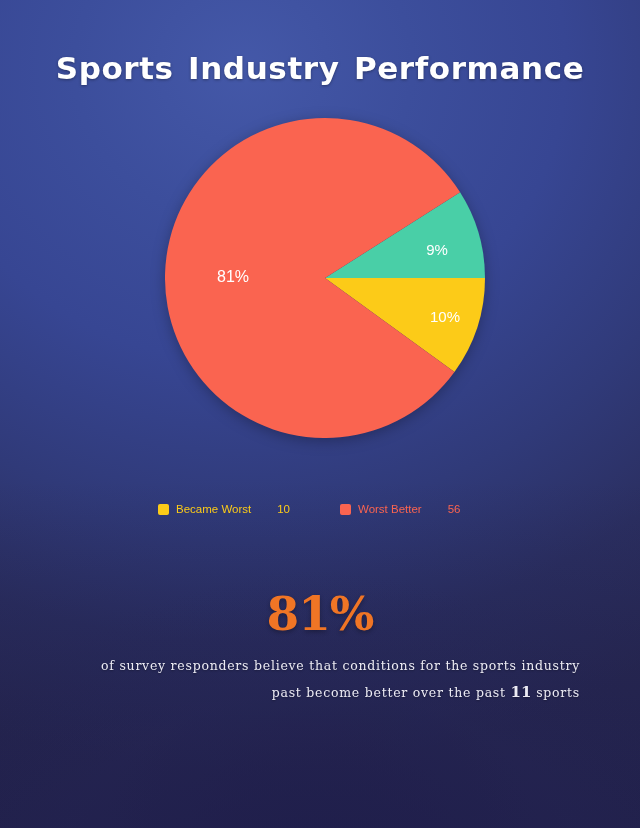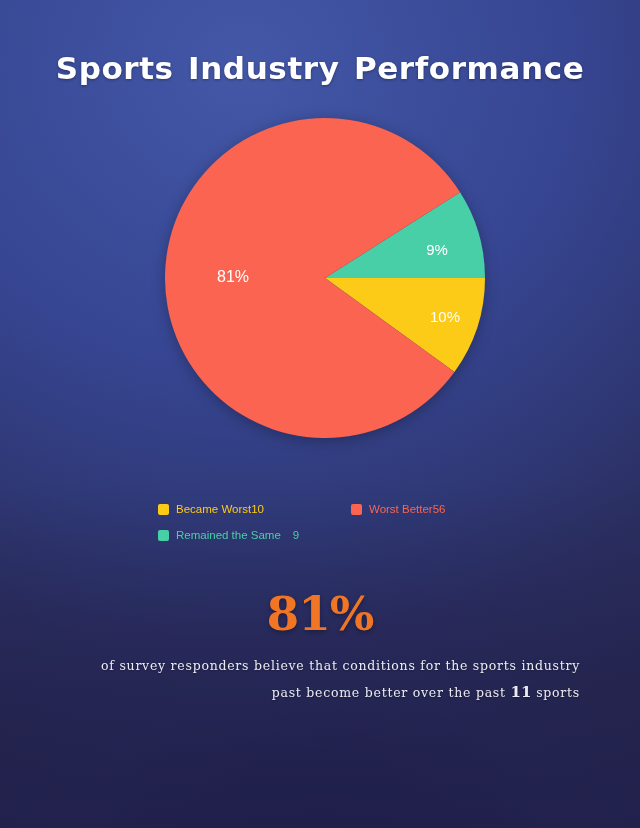--- a/index.html
+++ b/index.html
@@ -58,31 +58,31 @@
     dominant-baseline:middle;
   }
   .slice-label-big { font-size:16px; }
 
   
   .legend {
     position:absolute;
     left:158px; top:503px;
     width:360px;
   }
-  .legend-row { display:flex; align-items:flex-start; margin-bottom:14px;gap:11px; }
+  .legend-row { display:flex; align-items:flex-start; margin-bottom:14px; }
   .legend-item { display:flex; align-items:center; }
   .legend-item.first { width:182px; }
   .swatch {
     width:11px; height:11px;
     border-radius:2px;
     flex:0 0 auto;
     margin-right:7px;
   }
   .legend-label { font-size:11.5px; white-space:nowrap; }
-  .legend-value { font-size:11.5px; }
+  .legend-value { font-size:11.5px; margin-left:26px; }
   .legend-value.tight { margin-left:12px; }
 
   
   .big-stat {
     position:absolute;
     left:0; right:0; top:586px;
     text-align:center;
     font-family:"DejaVu Serif", serif;
     font-size:47px;
     font-weight:700;
@@ -135,27 +135,20 @@
       <span class="legend-label" style="color:#FCCB18">Became Worst</span>
       <span class="legend-value" style="color:#FCCB18">10</span>
     </div>
     <div class="legend-item">
       <span class="swatch" style="background:#FA6450"></span>
       <span class="legend-label" style="color:#FA6450">Worst Better</span>
       <span class="legend-value" style="color:#FA6450">56</span>
     </div>
   </div>
 
-  <div class="legend-row">
-    <div class="legend-item">
-      <span class="swatch" style="background:#49CFA7"></span>
-      <span class="legend-label" style="color:#49CFA7">Remained the Same</span>
-      <span class="legend-value tight" style="color:#49CFA7">9</span>
-    </div>
-  </div>
 
 </div>
 
 <div class="big-stat">81%</div>
 
 <div class="caption">
   <span>of survey responders believe that conditions for the sports industry</span><br>
   <span>past become better over the past</span>
   <span class="hl">11</span>
   <span>sports</span>

